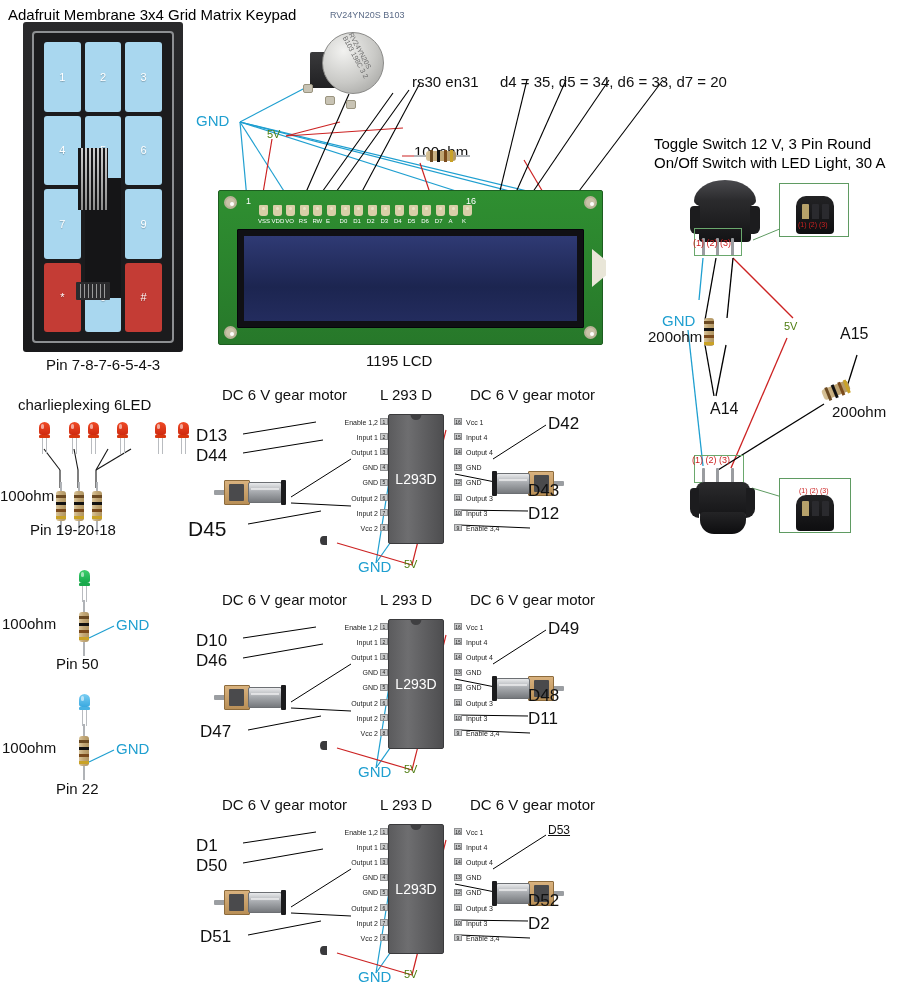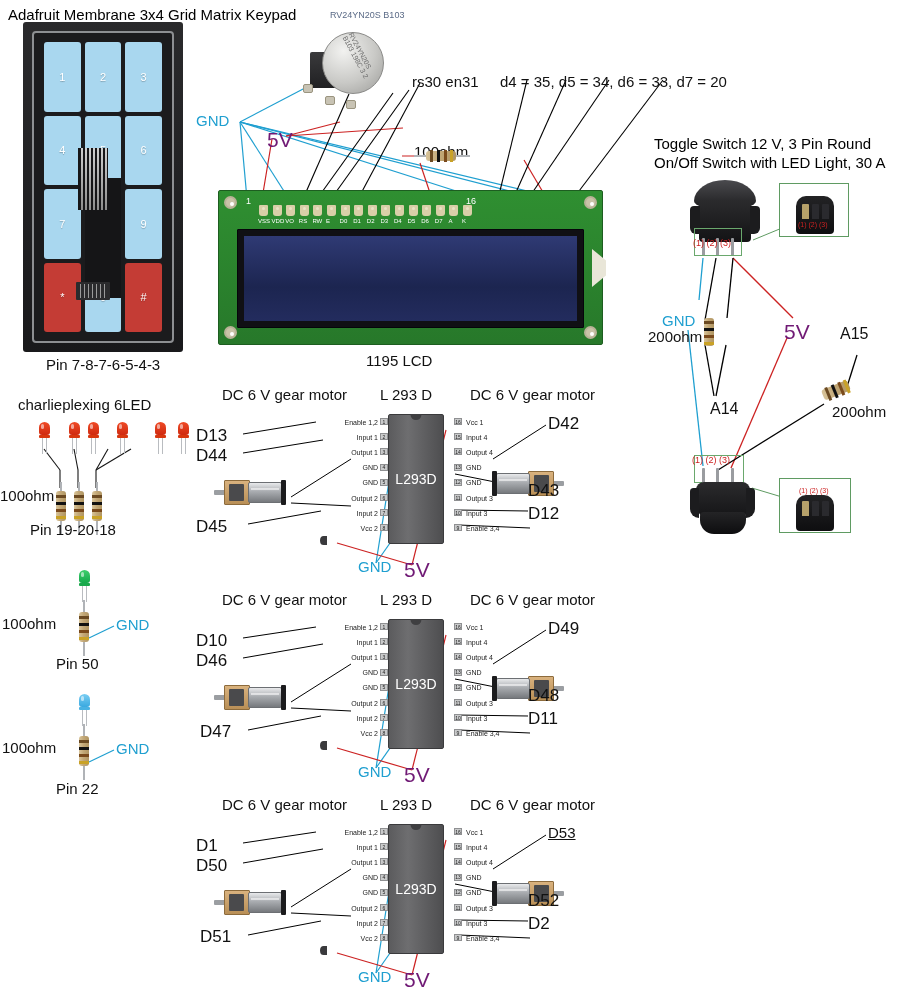--- a/index.html
+++ b/index.html
@@ -9,21 +9,21 @@
     background: #ffffff;
     font-family: "Liberation Sans", sans-serif;
     color: #000;
     position: relative;
     overflow: hidden;
   }
   .abs { position: absolute; }
   .lbl { font-size: 15px; color:#111; white-space:nowrap; line-height:1.15; }
   .lbl-xs { font-size: 8px; white-space:nowrap; }
   .gnd { color:#1f9fd0; font-size:15px; white-space:nowrap; }
-  .v5  { color:#701a75; font-size:21px; white-space:nowrap; }
+  .v5  { color:#4d7c0f; font-size:11px; white-space:nowrap; }
   .title { font-size:15px; white-space:nowrap; }
 
   
   #wires { position:absolute; left:0; top:0; width:898px; height:998px; pointer-events:none; }
 
   
   .keypad-body {
     background: linear-gradient(180deg,#2a2a2c 0%, #19191b 100%);
     border-radius:3px;
   }
@@ -711,21 +711,21 @@
           <div class="shaft" style="left:0px;top:18px;width:12px;height:5px;"></div>
           <div class="gearbox" style="left:10px;top:8px;width:26px;height:25px;"></div>
           <div class="gearcore" style="left:15px;top:12px;width:15px;height:17px;"></div>
           <div class="can" style="left:34px;top:10px;width:34px;height:21px;"></div>
           <div class="endcap" style="left:67px;top:8px;width:5px;height:25px;"></div>
         </div>
       </div>
       <div class="abs" style="left:320px; top:536px; width:7px; height:9px; background:#3a3a3c; border-radius:50% 0 0 50%;"></div>
       <div class="abs lbl" style="left:196px; top:426px; font-size:17px;">D13</div>
       <div class="abs lbl" style="left:196px; top:446px; font-size:17px;">D44</div>
-      <div class="abs lbl" style="left:196px; top:517px; font-size:17px;">D45</div>
+      <div class="abs lbl" style="left:188px; top:517px; font-size:21px;">D45</div>
       <div class="abs lbl" style="left:548px; top:414px; font-size:17px;">D42</div>
       <div class="abs lbl" style="left:528px; top:481px; font-size:17px;">D43</div>
       <div class="abs lbl" style="left:528px; top:504px; font-size:17px;">D12</div>
       <div class="abs gnd" style="left:358px; top:558px;">GND</div>
       <div class="abs v5" style="left:404px; top:558px;">5V</div>
     </div>
     <div class="abs" style="left: 0px; top: 0px;">
       <div class="abs lbl" style="left:222px; top:591px;">DC 6 V gear motor</div>
       <div class="abs lbl" style="left:380px; top:591px;">L 293 D</div>
       <div class="abs lbl" style="left:470px; top:591px;">DC 6 V gear motor</div>
@@ -852,19 +852,19 @@
           <div class="gearbox" style="left:10px;top:8px;width:26px;height:25px;"></div>
           <div class="gearcore" style="left:15px;top:12px;width:15px;height:17px;"></div>
           <div class="can" style="left:34px;top:10px;width:34px;height:21px;"></div>
           <div class="endcap" style="left:67px;top:8px;width:5px;height:25px;"></div>
         </div>
       </div>
       <div class="abs" style="left:320px; top:946px; width:7px; height:9px; background:#3a3a3c; border-radius:50% 0 0 50%;"></div>
       <div class="abs lbl" style="left:196px; top:836px; font-size:17px;">D1</div>
       <div class="abs lbl" style="left:196px; top:856px; font-size:17px;">D50</div>
       <div class="abs lbl" style="left:200px; top:927px; font-size:17px;">D51</div>
-      <div class="abs lbl" style="left:548px; top:824px; font-size:15px;text-decoration:underline;">D53</div>
+      <div class="abs lbl" style="left:548px; top:824px; font-size:12px;text-decoration:underline;">D53</div>
       <div class="abs lbl" style="left:528px; top:891px; font-size:17px;">D52</div>
       <div class="abs lbl" style="left:528px; top:914px; font-size:17px;">D2</div>
       <div class="abs gnd" style="left:358px; top:968px;">GND</div>
       <div class="abs v5" style="left:404px; top:968px;">5V</div>
     </div>
   </div>
 
 </body></html>

